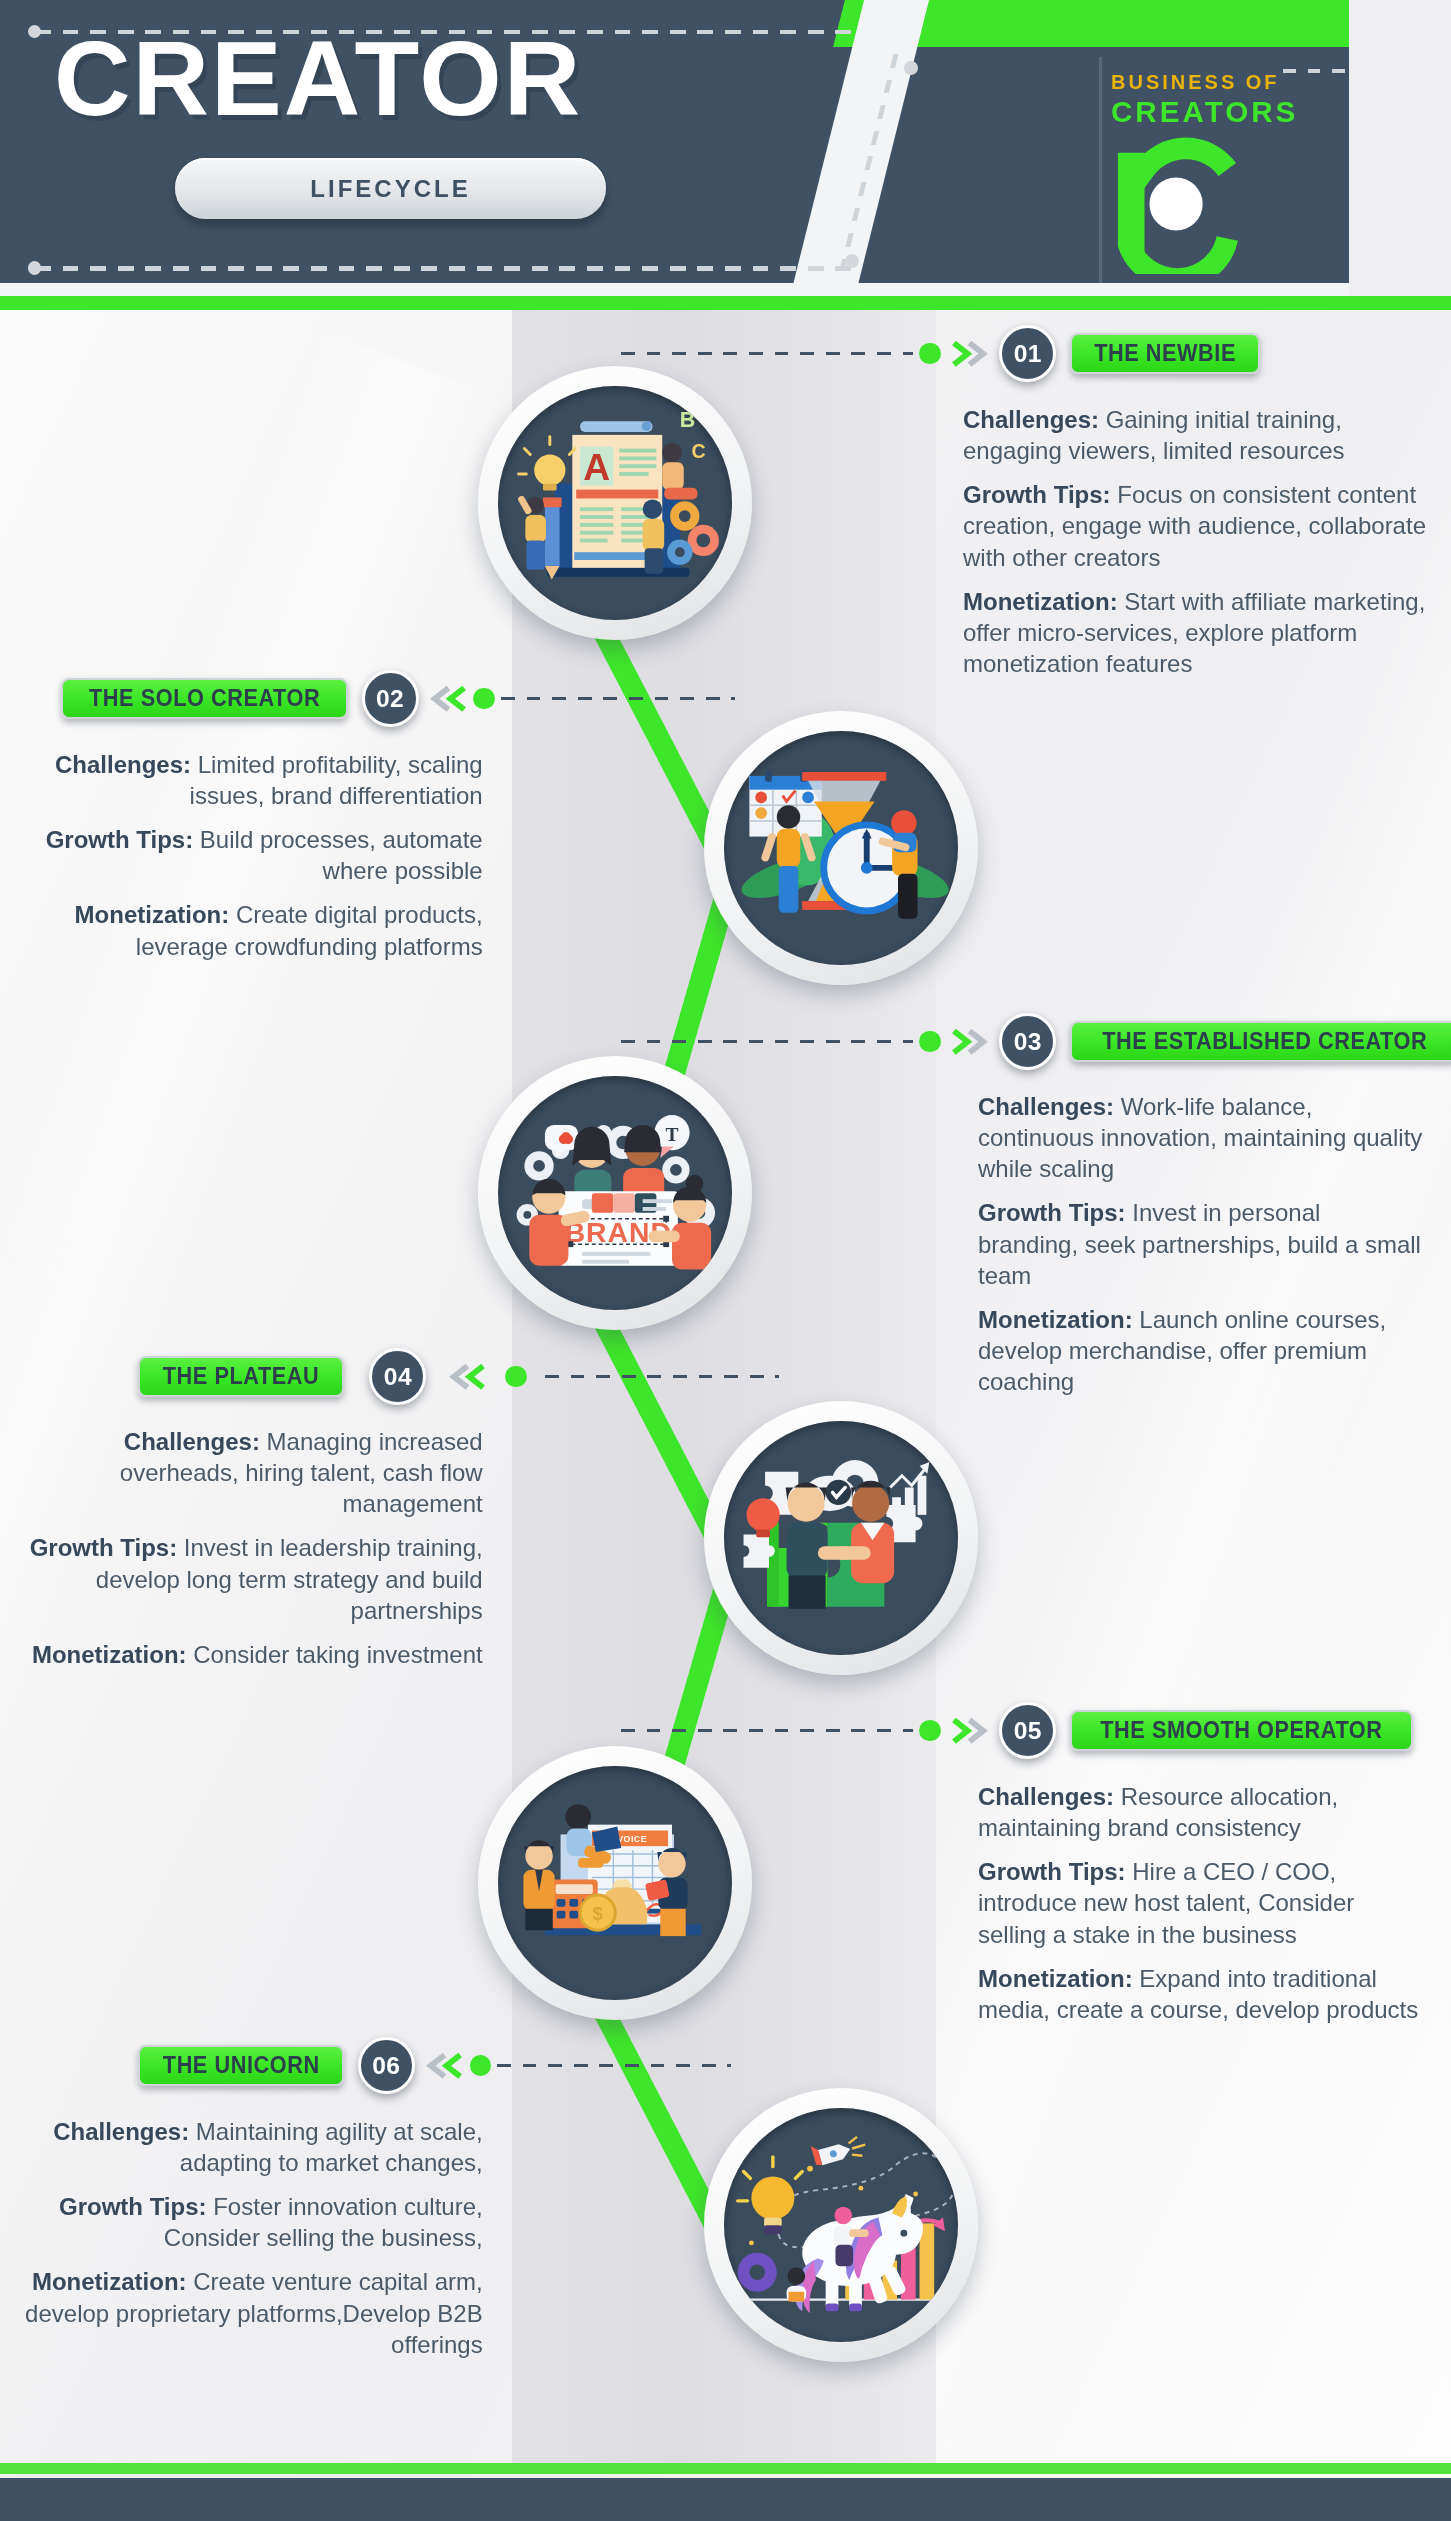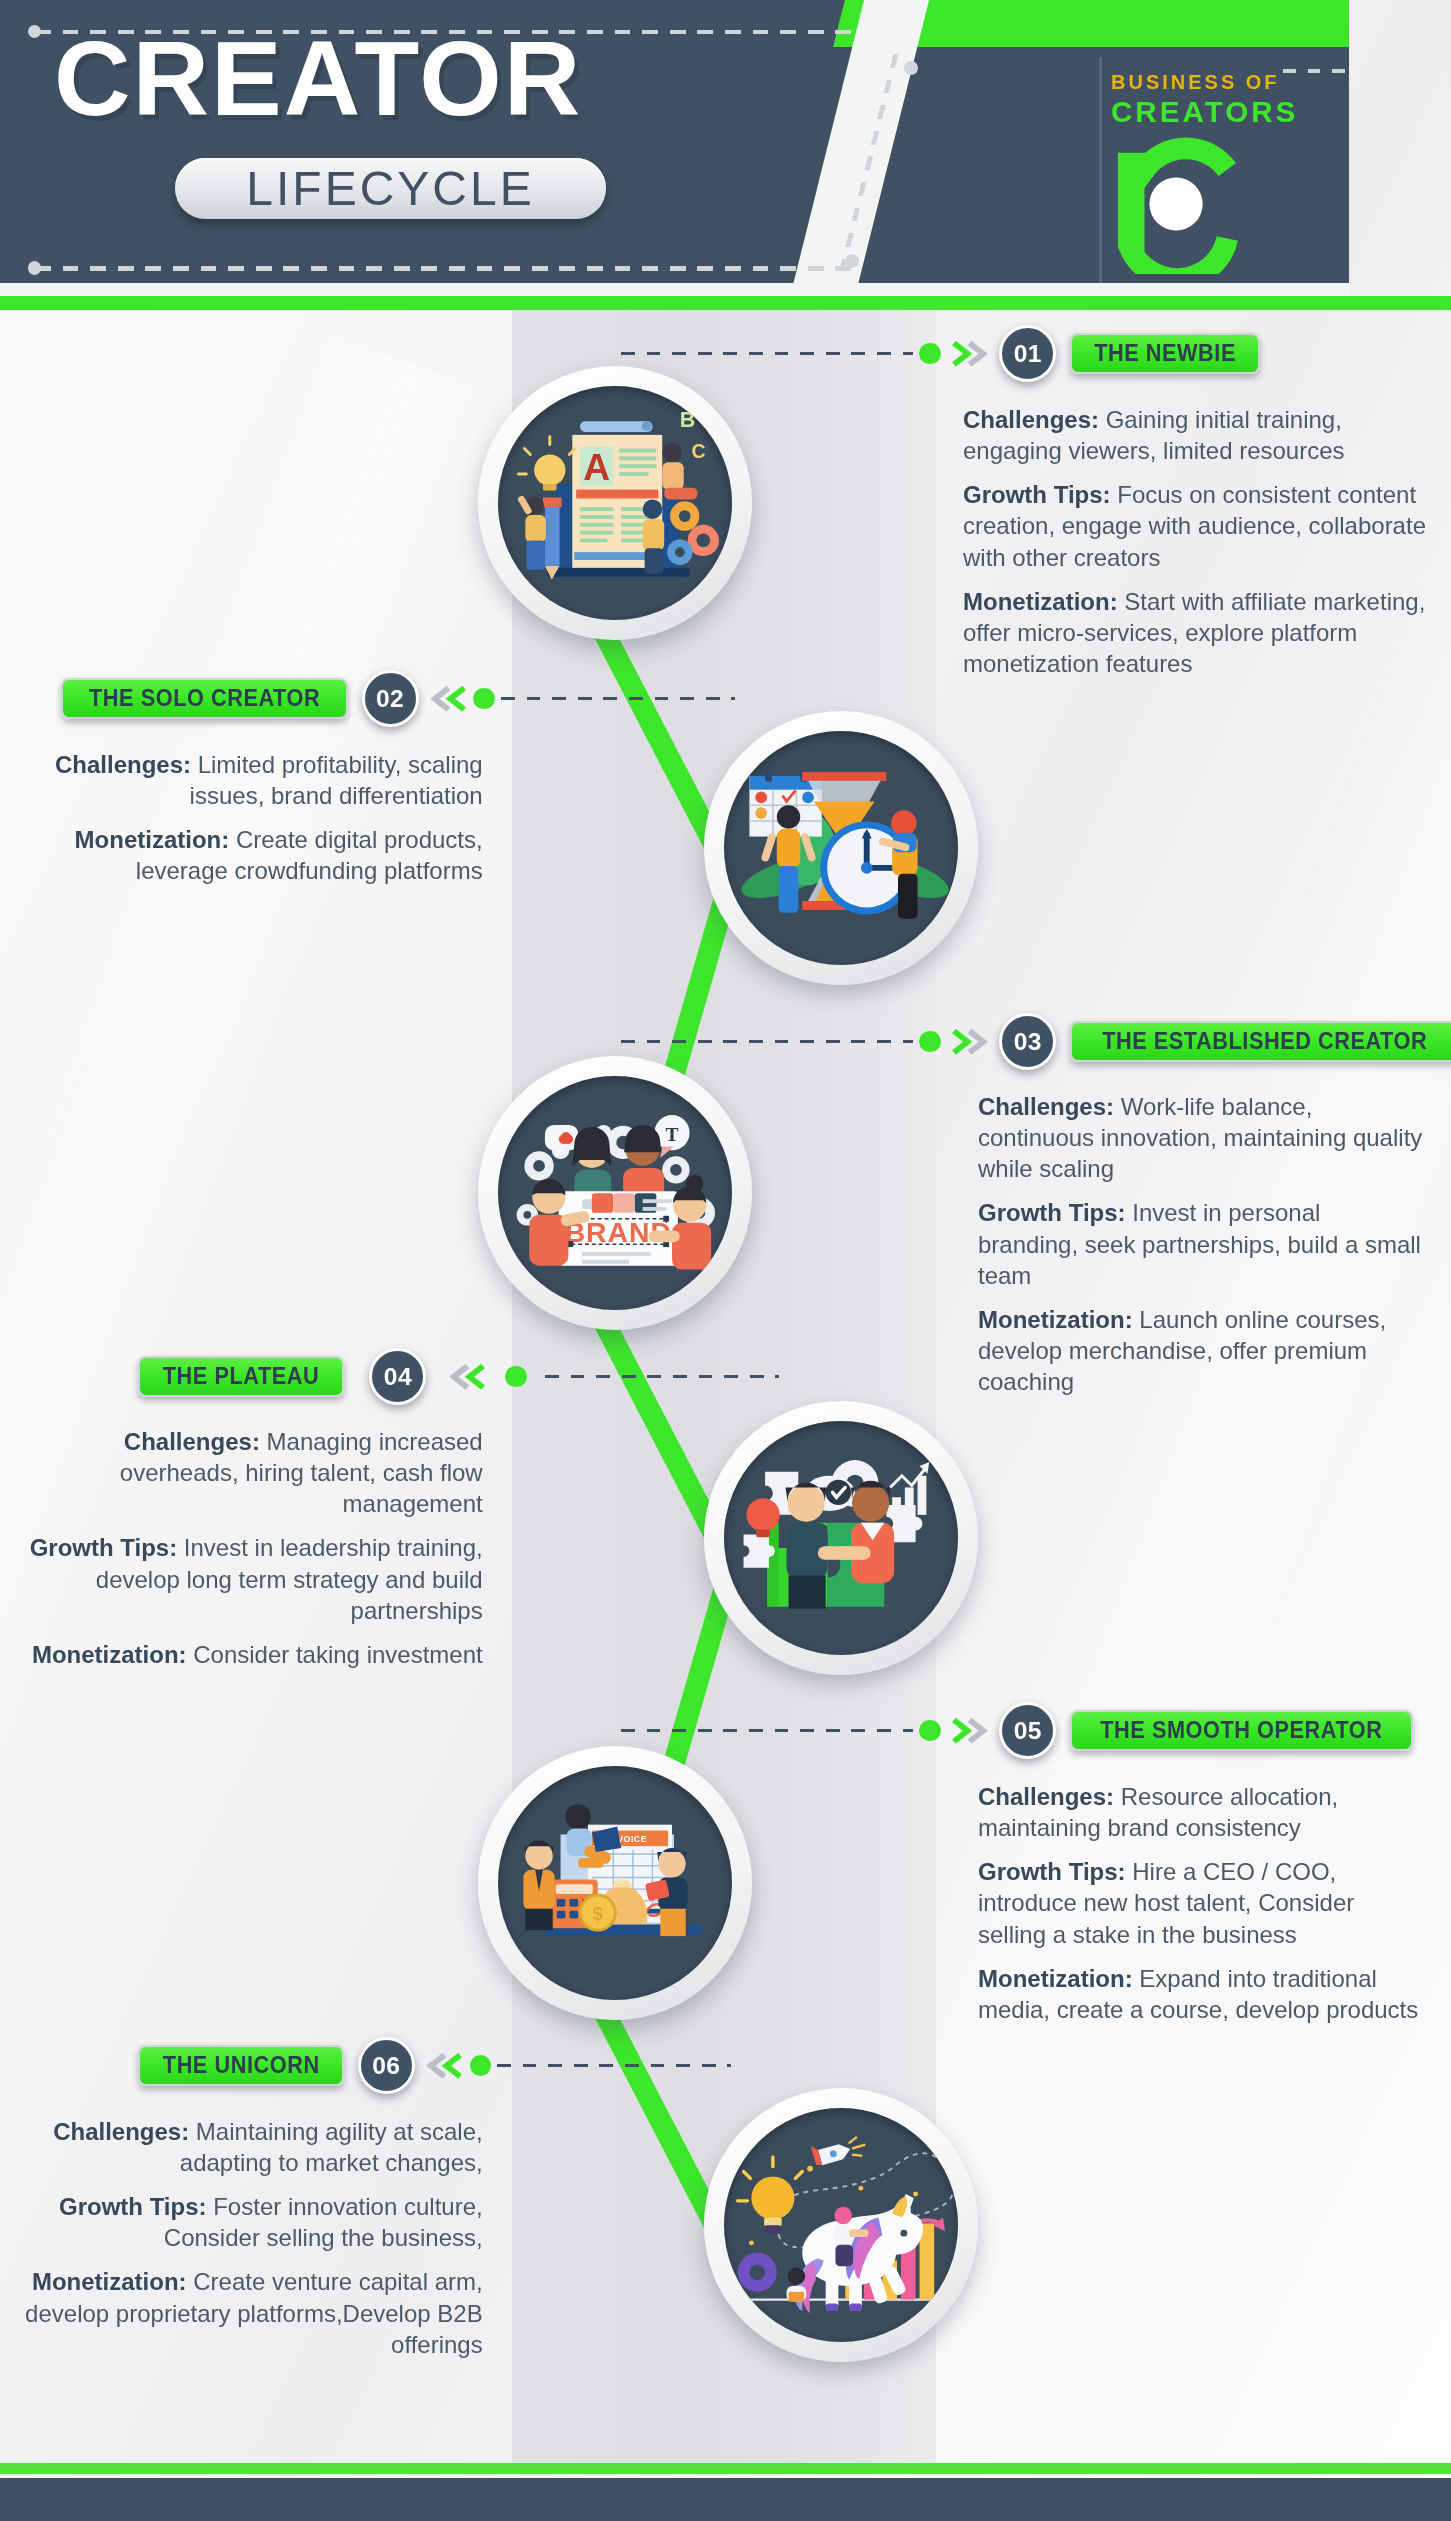--- a/index.html
+++ b/index.html
@@ -115,22 +115,22 @@
     position: absolute;
     left: 175px; top: 158px;
     width: 431px; height: 61px;
     border-radius: 31.5px;
     background: linear-gradient(180deg,#f6f7f8 0%,#e2e5e8 60%,#ccd2d7 100%);
     box-shadow: 0 5.9px 8.9px rgba(0,0,0,.28), inset 0 2px 0 #ffffff;
     display: flex; align-items: center; justify-content: center;
     z-index: 5;
   }
   .hdr-sub {
-    font-size: 48px;
-    font-weight: 400;
+    font-size: 24px;
+    font-weight: 700;
     letter-spacing: 3px;
     color: #3f5163;
   }
   .brand {
     position: absolute;
     left: 1111px; top: 71px;
     z-index: 5;
   }
   .brand-l1 {
     font-size: 20px; font-weight: 700; letter-spacing: 3px; color: #eab308;
@@ -783,20 +783,24 @@
     </div>
     <div class="flow-dot" style="margin-left:5.9px;"></div>
     <div class="dot-line" style="width:234px;margin-left:5.9px;"></div>
   </div>
   <div class="txt left" style="left:19.7px;top:749px;width:463px;">
     <p>
       <b>Challenges: </b>
       <span>Limited profitability, scaling issues, brand differentiation</span>
     </p>
     <p>
+      <b>Growth Tips: </b>
+      <span>Build processes, automate where possible</span>
+    </p>
+    <p>
       <b>Monetization: </b>
       <span>Create digital products, leverage crowdfunding platforms</span>
     </p>
   </div>
 
   <div class="stage-head right" style="left:621px;top:1013px;">
     <div class="dot-line" style="width:292px;"></div>
     <div class="flow-dot" style="margin-left:5.9px;"></div>
     <div class="chev" style="margin-left:9.9px;">
       <svg width="41" height="29.6" viewBox="0 0 42 30">

